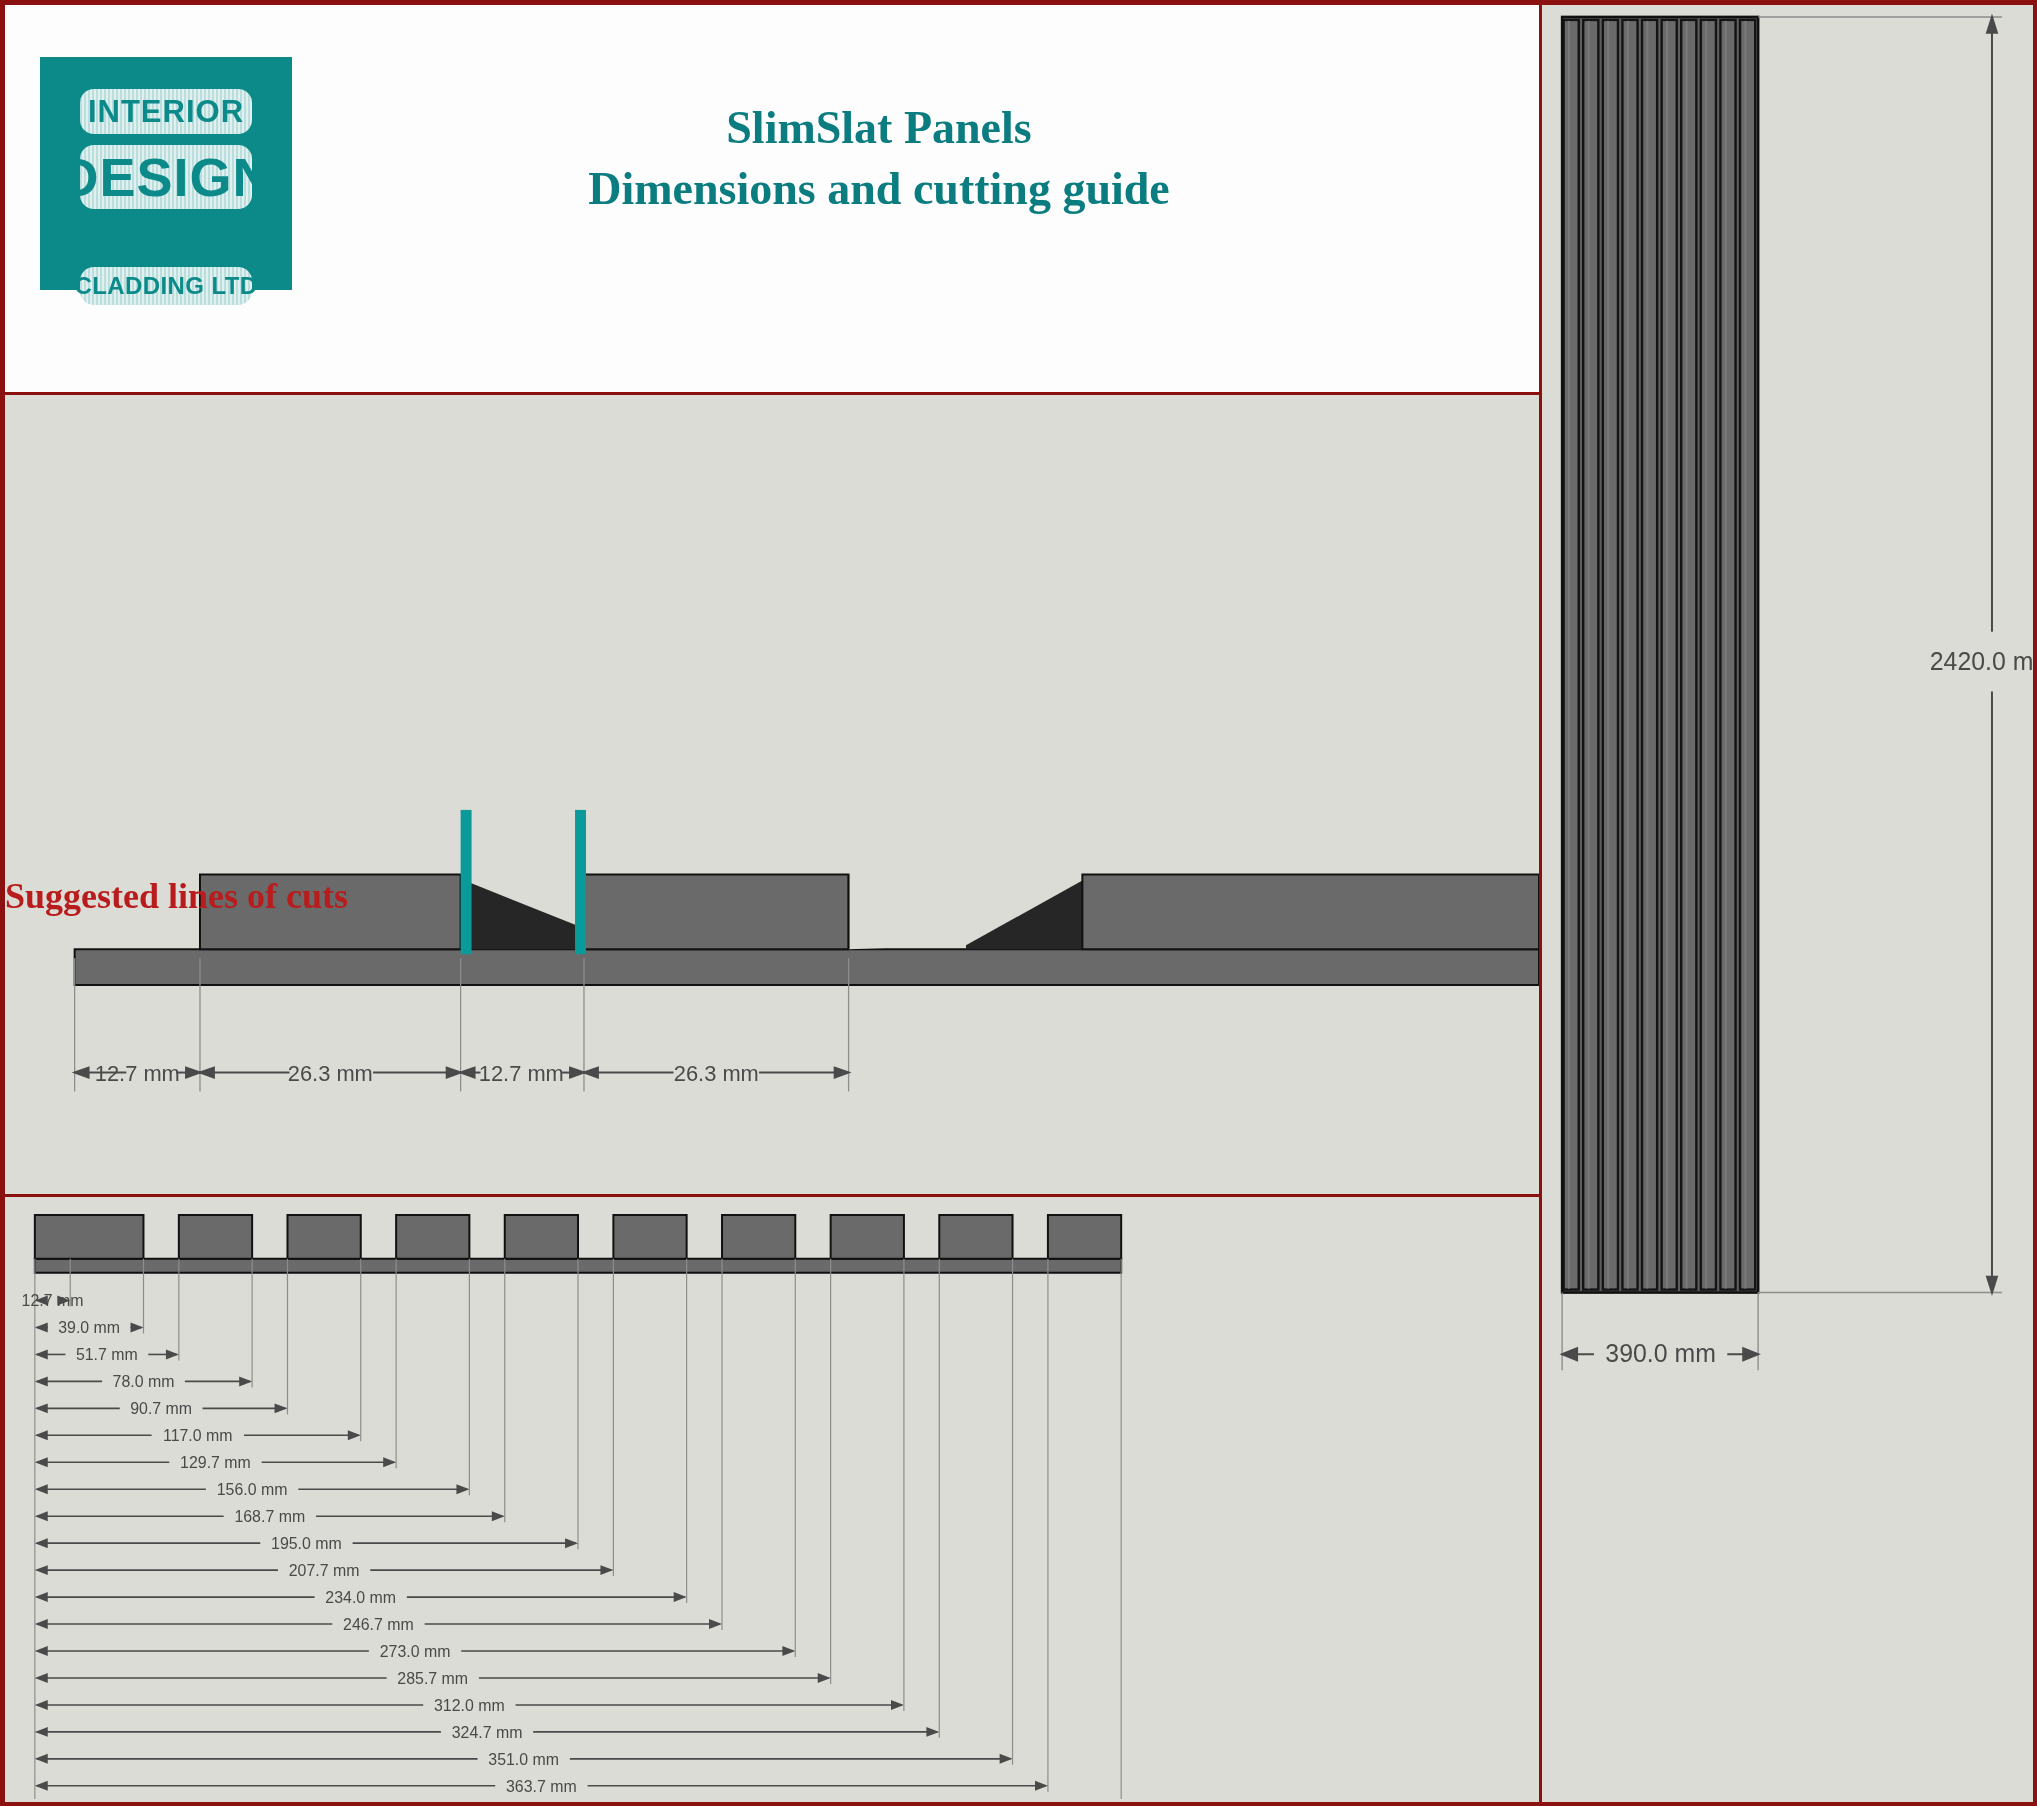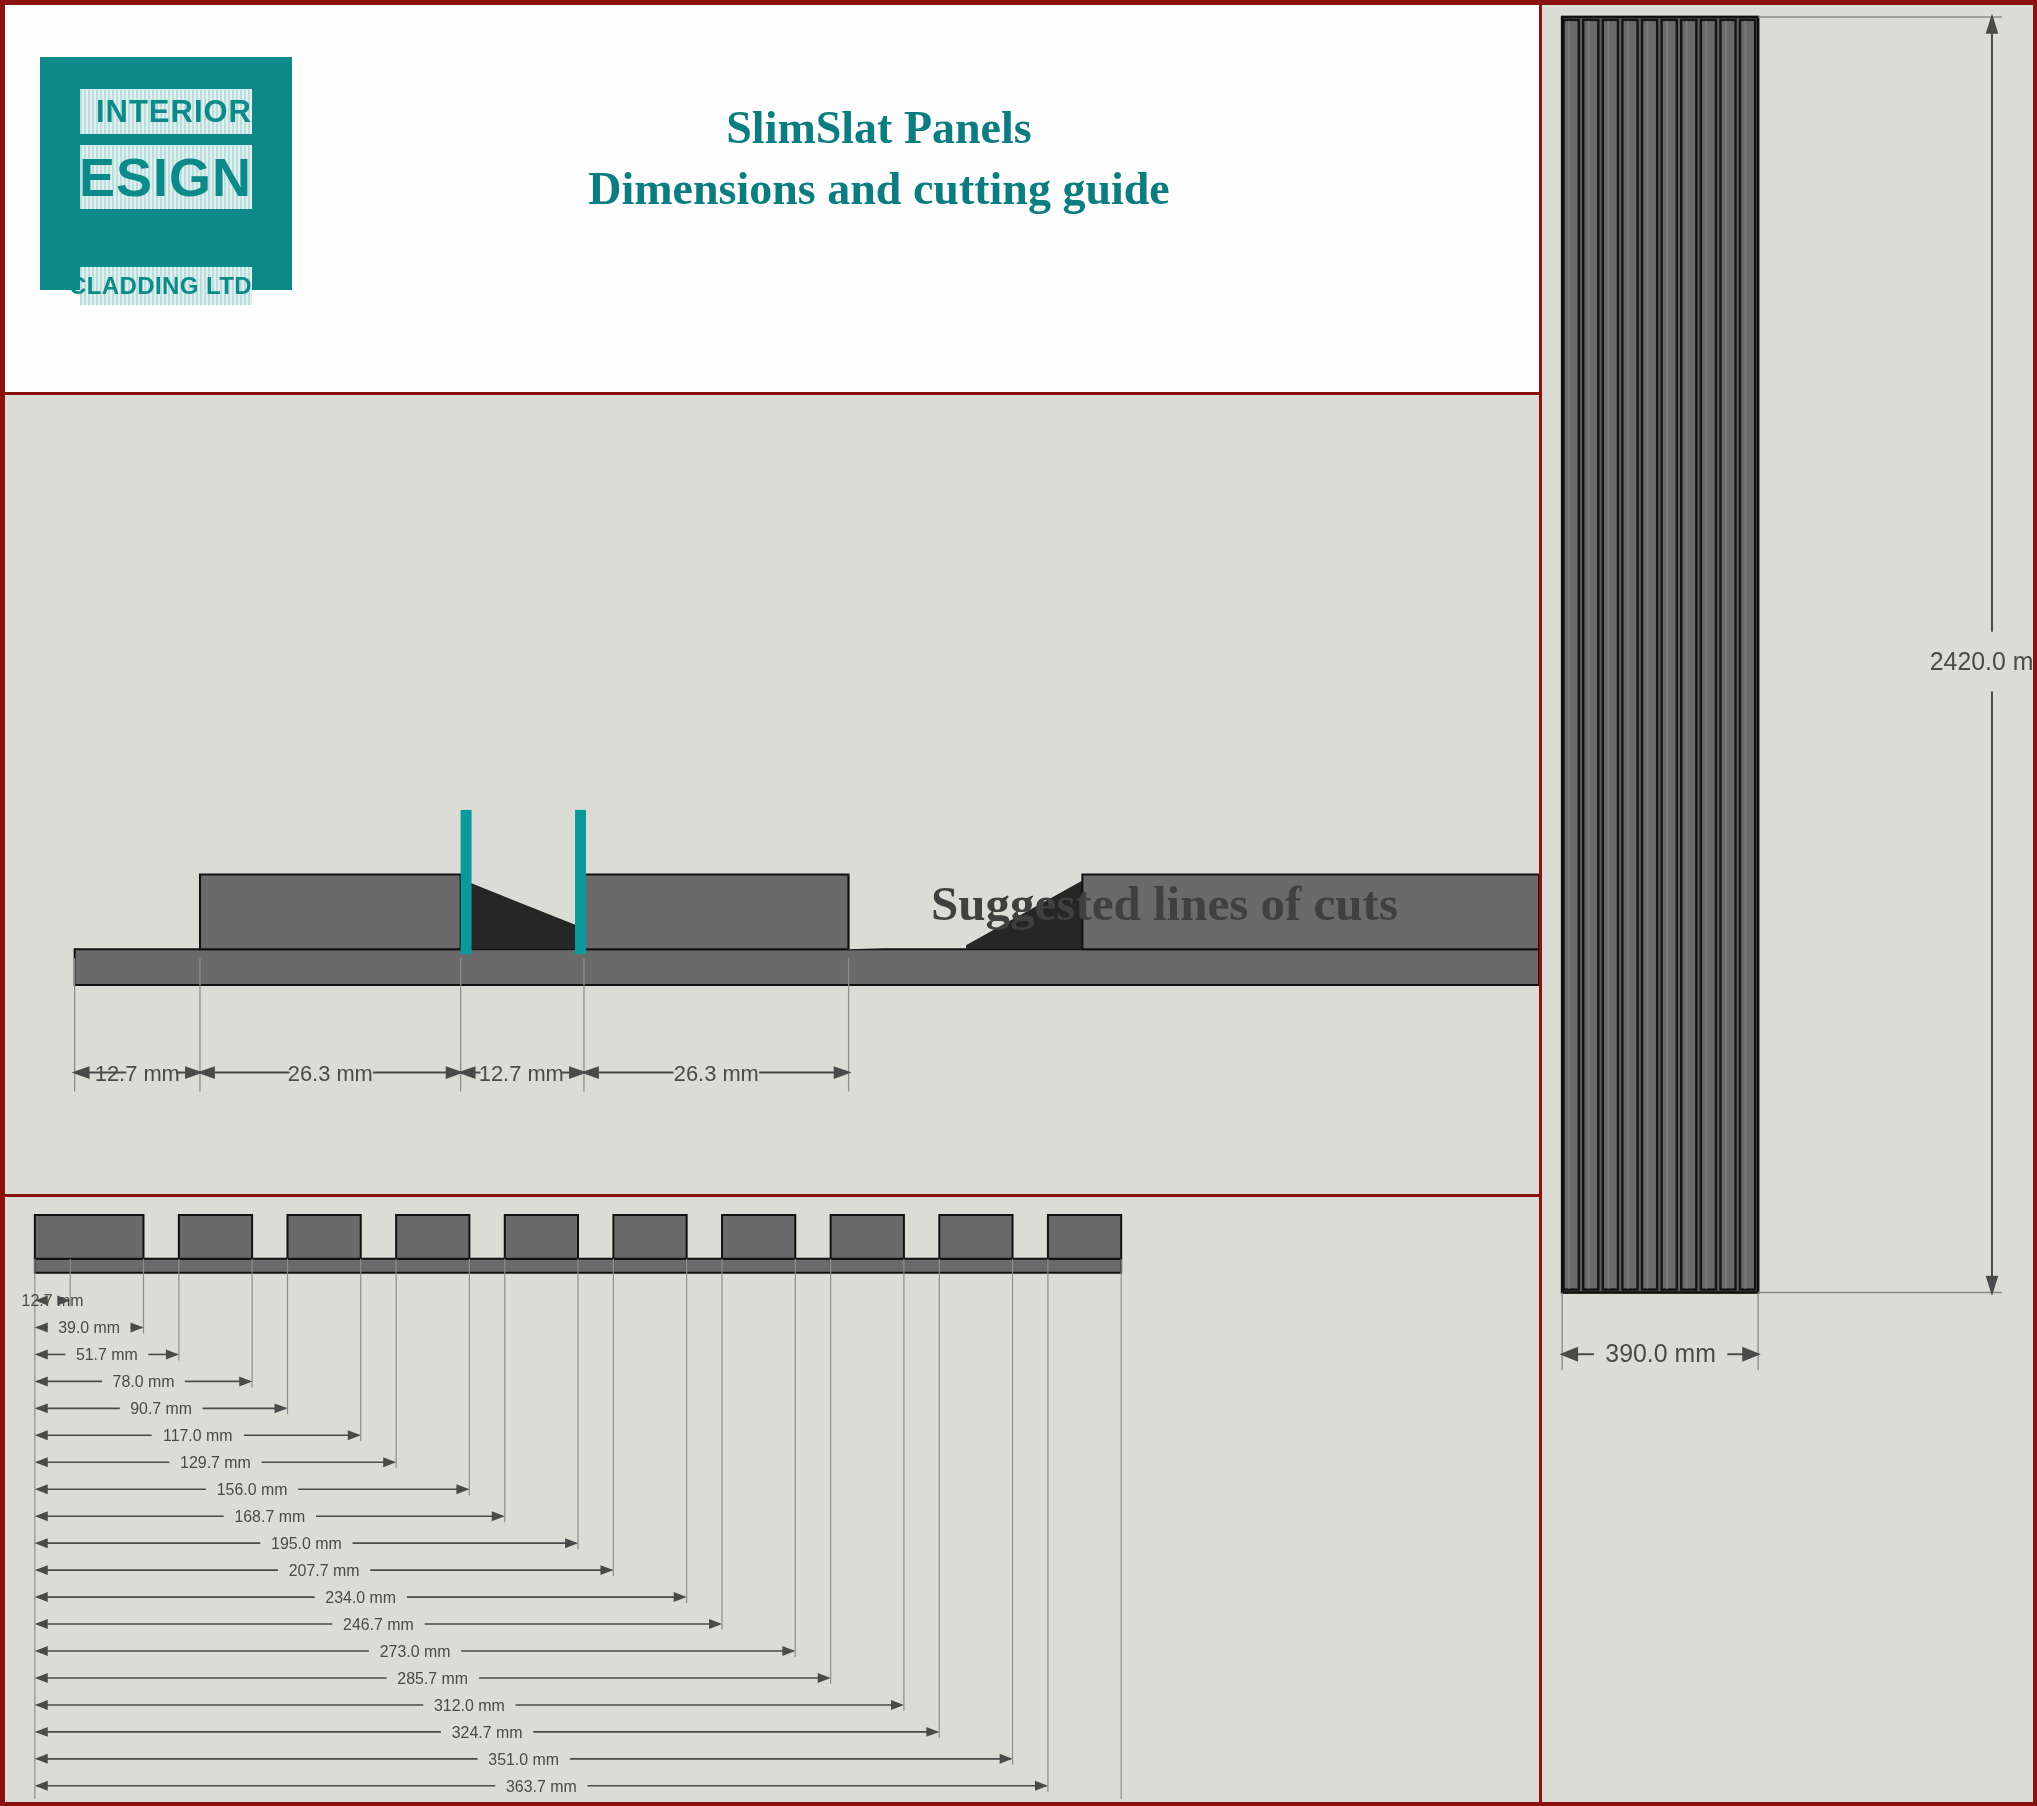--- a/index.html
+++ b/index.html
@@ -67,21 +67,21 @@
     width:252px;height:233px;
     background:#0c8a8a;
   }
   .logo-band{
     position:absolute;left:40px;
     width:172px;
     background:
       repeating-linear-gradient(to right,
         #b9dedd 0px,#b9dedd 2px,
         #dff0ef 2px,#dff0ef 4px);
-    display:flex;align-items:center;justify-content:flex-end;
+    display:flex;align-items:center;justify-content:center;border-radius:14px;
   }
   .logo-band span{
     color:#0c8a8a;
     font-weight:bold;
     font-family:"Liberation Sans", sans-serif;
     letter-spacing:0.5px;
     line-height:1;
     white-space:nowrap;
   }
   .lb1{top:32px;height:45px;}
@@ -99,25 +99,25 @@
     color:#0b7d80;
     font-family:"Liberation Serif", serif;
     font-weight:bold;
   }
   .doc-title.l1{top:96px;font-size:46px;}
   .doc-title.l2{top:157px;font-size:46px;}
 
   .cut-title{
     position:absolute;
     left:0;top:480px;width:1393px;
-    text-align:right;
-    color:#404040;
+    text-align:left;
+    color:#b91c1c;
     font-family:"Liberation Serif", serif;
     font-weight:bold;
-    font-size:49px;
+    font-size:36px;
   }
 
   
   .fig{position:absolute;left:0;top:0;display:block;}
 
   .dimtext{
     font-family:"Liberation Sans", sans-serif;
     fill:#4a4a4a;
   }
 </style>

